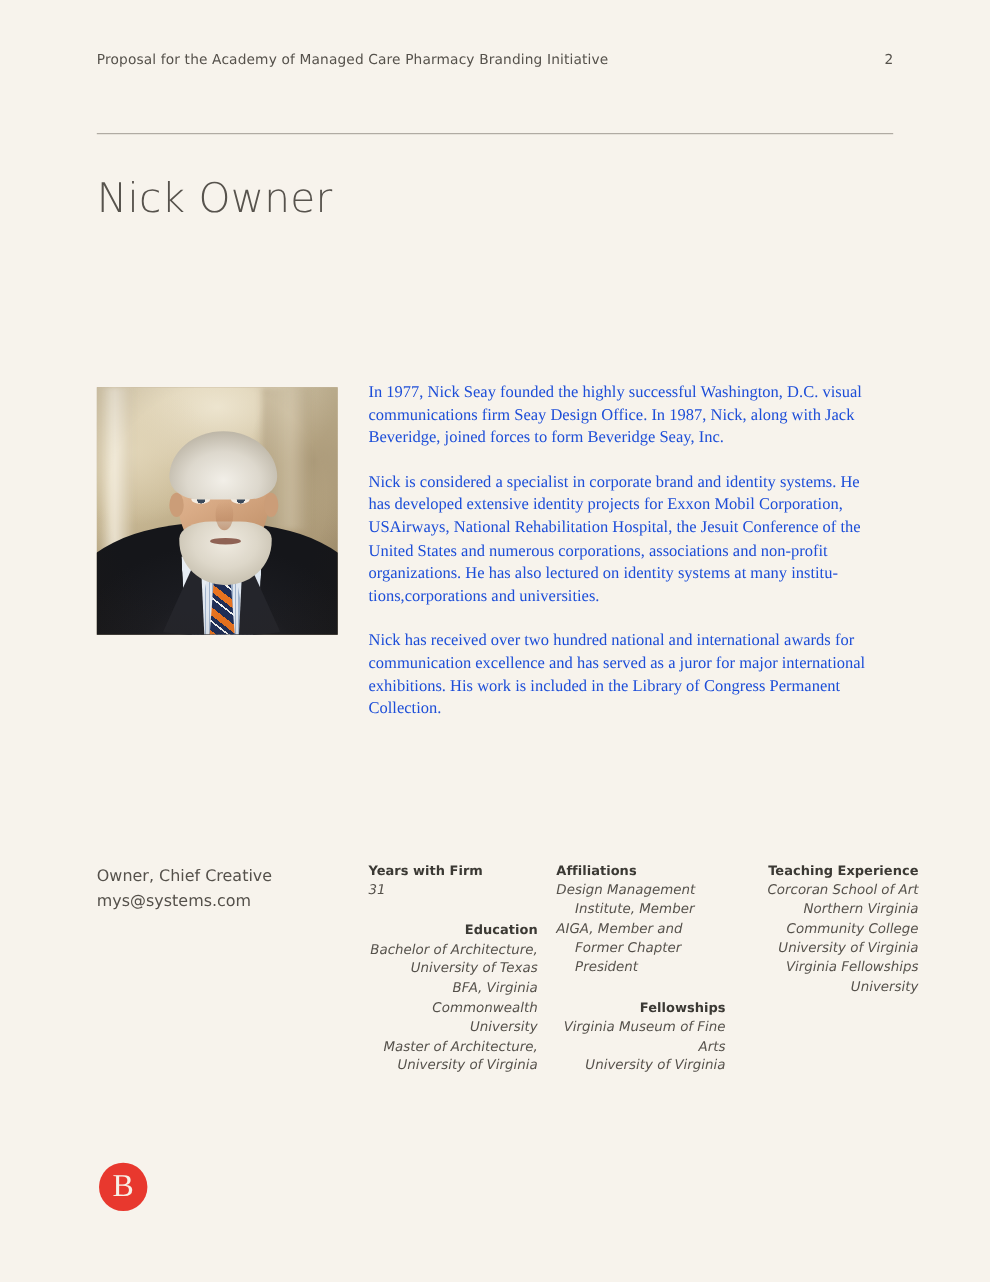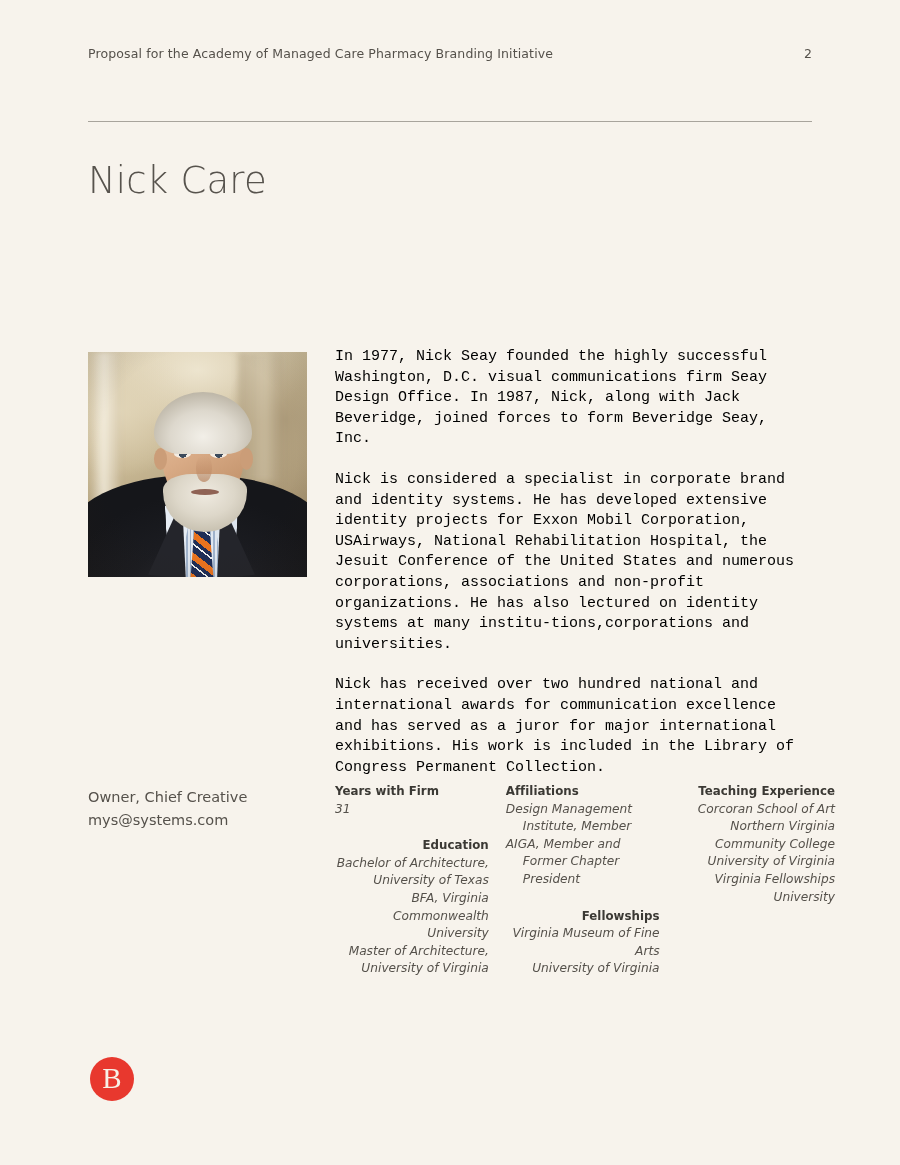--- a/index.html
+++ b/index.html
@@ -244,24 +244,24 @@
     position: absolute; inset: 0;
     background: radial-gradient(ellipse 82% 82% at 50% 45%, rgba(0,0,0,0) 55%, rgba(40,30,18,0.2) 100%);
   }
 
   
   .bio {
     position: absolute;
     left: 335px;
     top: 347px;
     width: 470px;
-    font-family: Liberation Mono, monospace;
+    font-family: Liberation Serif, serif;
     font-size: 15px;
     line-height: 20.6px;
-    color: #000000;
+    color: #1d4ed8;
   }
   .bio p { margin: 0 0 20px 0; }
   .bio p:last-child { margin-bottom: 0; }
 
   
   .contact {
     position: absolute;
     left: 88px;
     top: 786px;
     font-family: "DejaVu Sans", sans-serif;
@@ -331,21 +331,21 @@
 </style>
 </head>
 <body>
 
 <div class="page">
 
   <div class="running-head">Proposal for the Academy of Managed Care Pharmacy Branding Initiative</div>
   <div class="page-number">2</div>
   <div class="rule"></div>
 
-  <h1 class="title">Nick Care</h1>
+  <h1 class="title">Nick Owner</h1>
 
   <div class="portrait">
     <div class="bg"></div>
     <div class="pillar"></div>
     <div class="pillar2"></div>
     <div class="suit"></div>
     <div class="shirt"></div>
     <div class="tie"></div>
     <div class="neck"></div>
     <div class="collar-l"></div>

